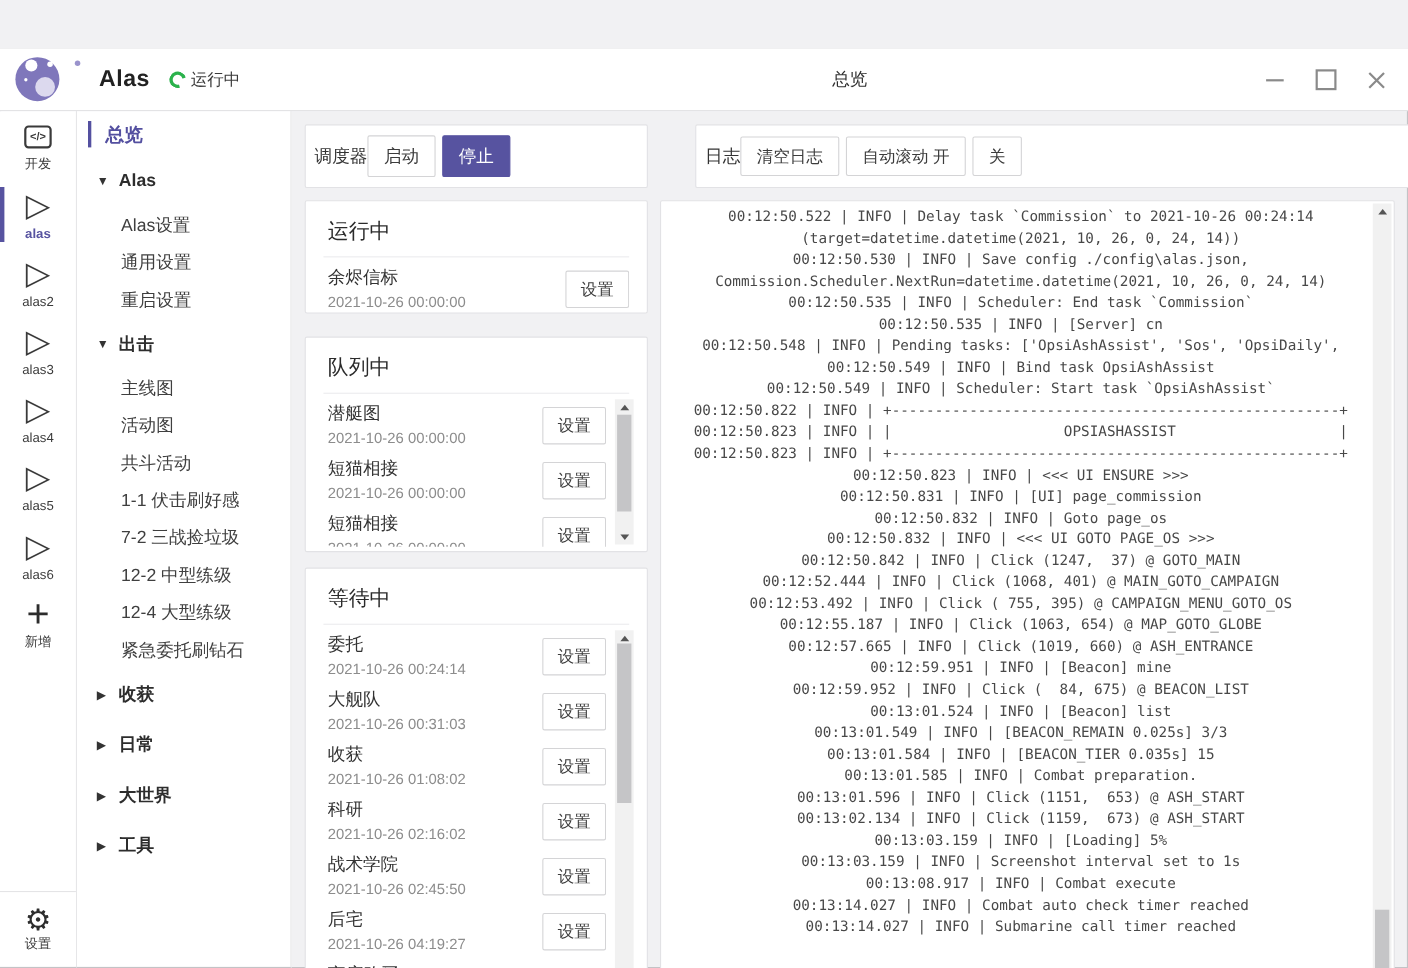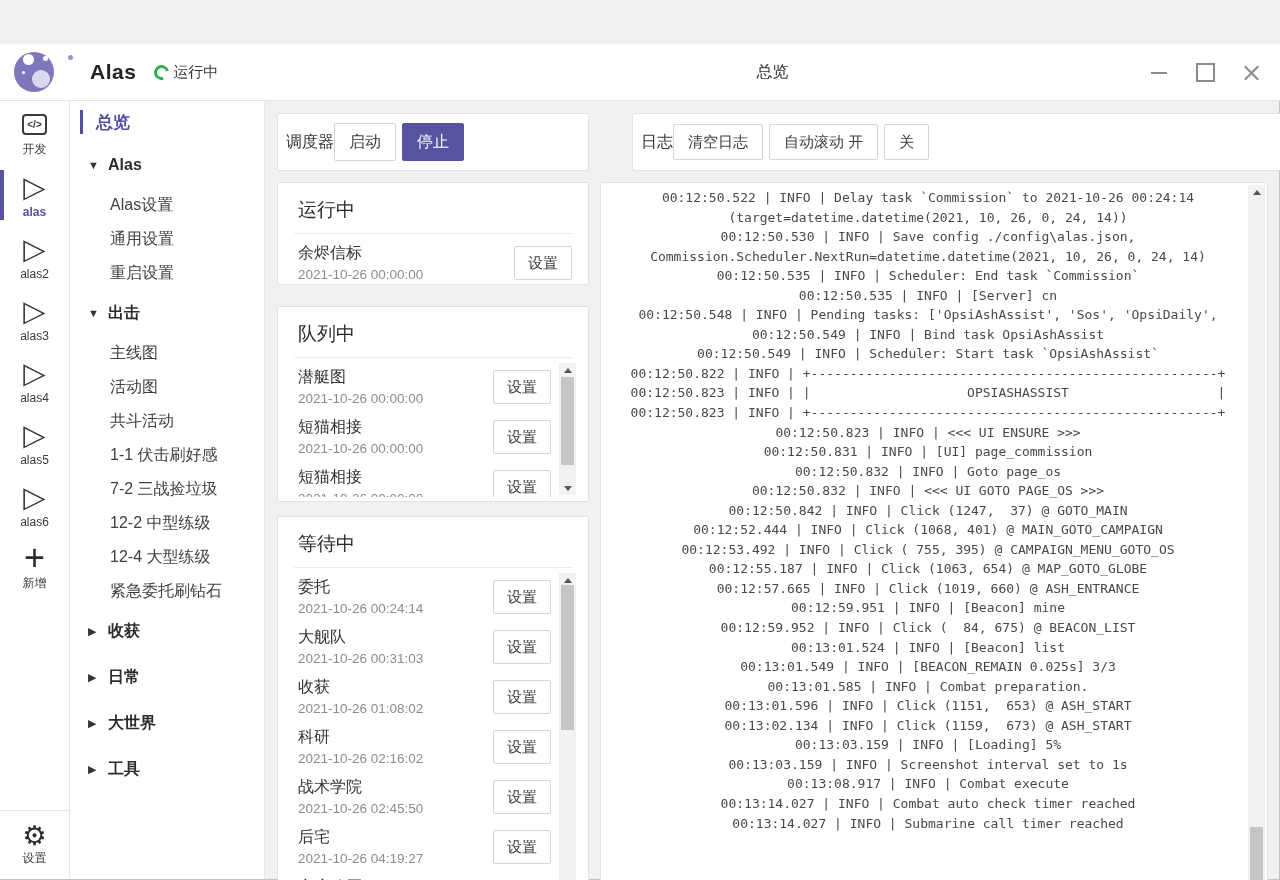--- a/index.html
+++ b/index.html
@@ -437,20 +437,21 @@
         <div class="log-line">00:12:57.665 | INFO | Click (1019, 660) @ ASH_ENTRANCE</div>
 
         <div class="log-line">00:12:59.951 | INFO | [Beacon] mine</div>
 
         <div class="log-line">00:12:59.952 | INFO | Click (  84, 675) @ BEACON_LIST</div>
 
         <div class="log-line">00:13:01.524 | INFO | [Beacon] list</div>
 
         <div class="log-line">00:13:01.549 | INFO | [BEACON_REMAIN 0.025s] 3/3</div>
 
+        <div class="log-line">00:13:01.584 | INFO | [BEACON_TIER 0.035s] 15</div>
 
         <div class="log-line">00:13:01.585 | INFO | Combat preparation.</div>
 
         <div class="log-line">00:13:01.596 | INFO | Click (1151,  653) @ ASH_START</div>
 
         <div class="log-line">00:13:02.134 | INFO | Click (1159,  673) @ ASH_START</div>
 
         <div class="log-line">00:13:03.159 | INFO | [Loading] 5%</div>
 
         <div class="log-line">00:13:03.159 | INFO | Screenshot interval set to 1s</div>

